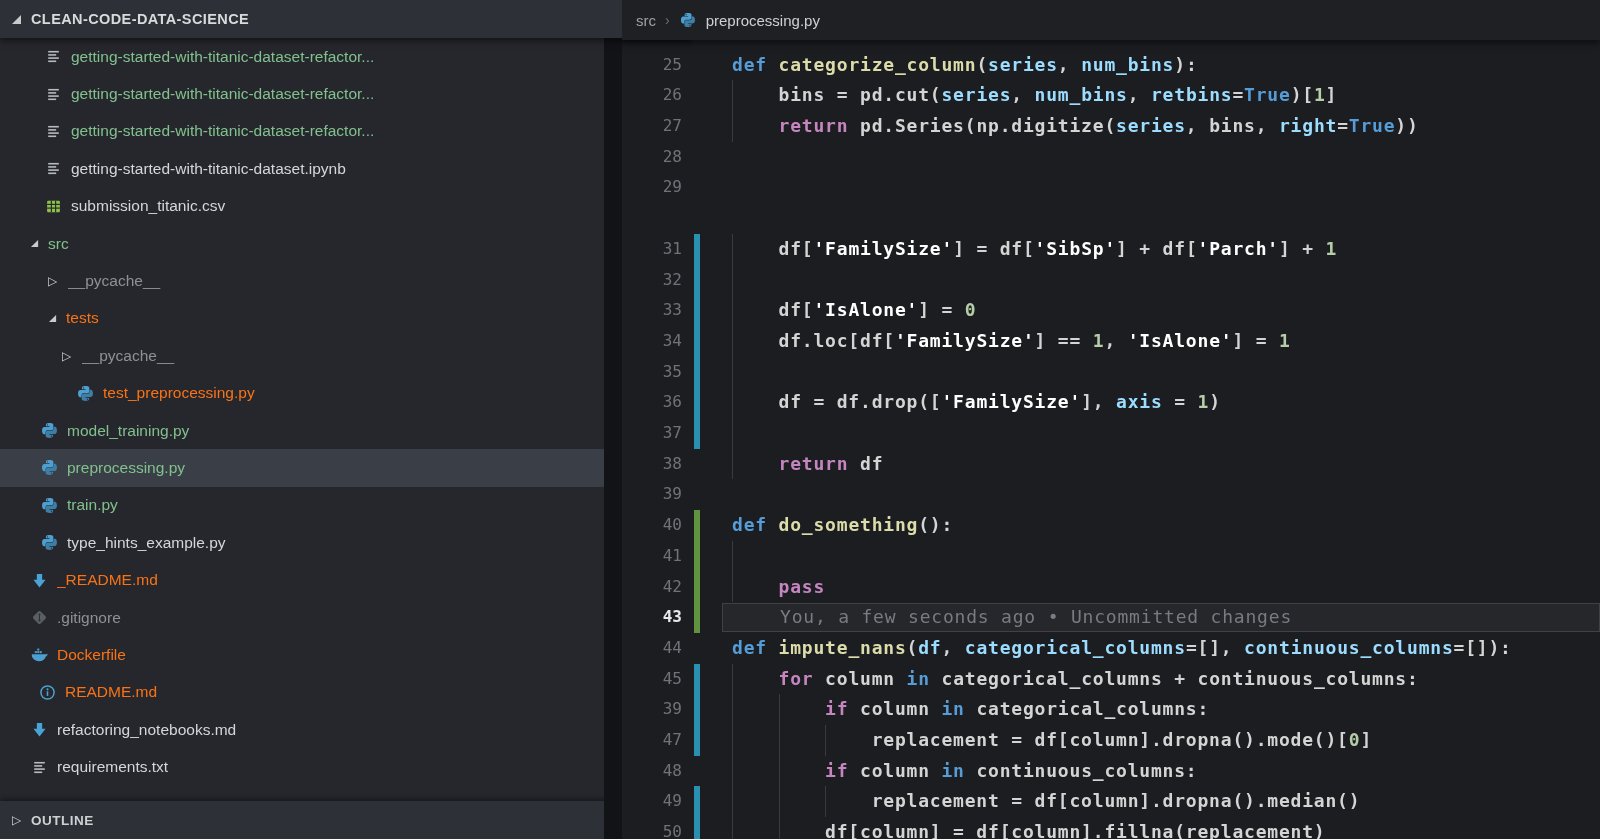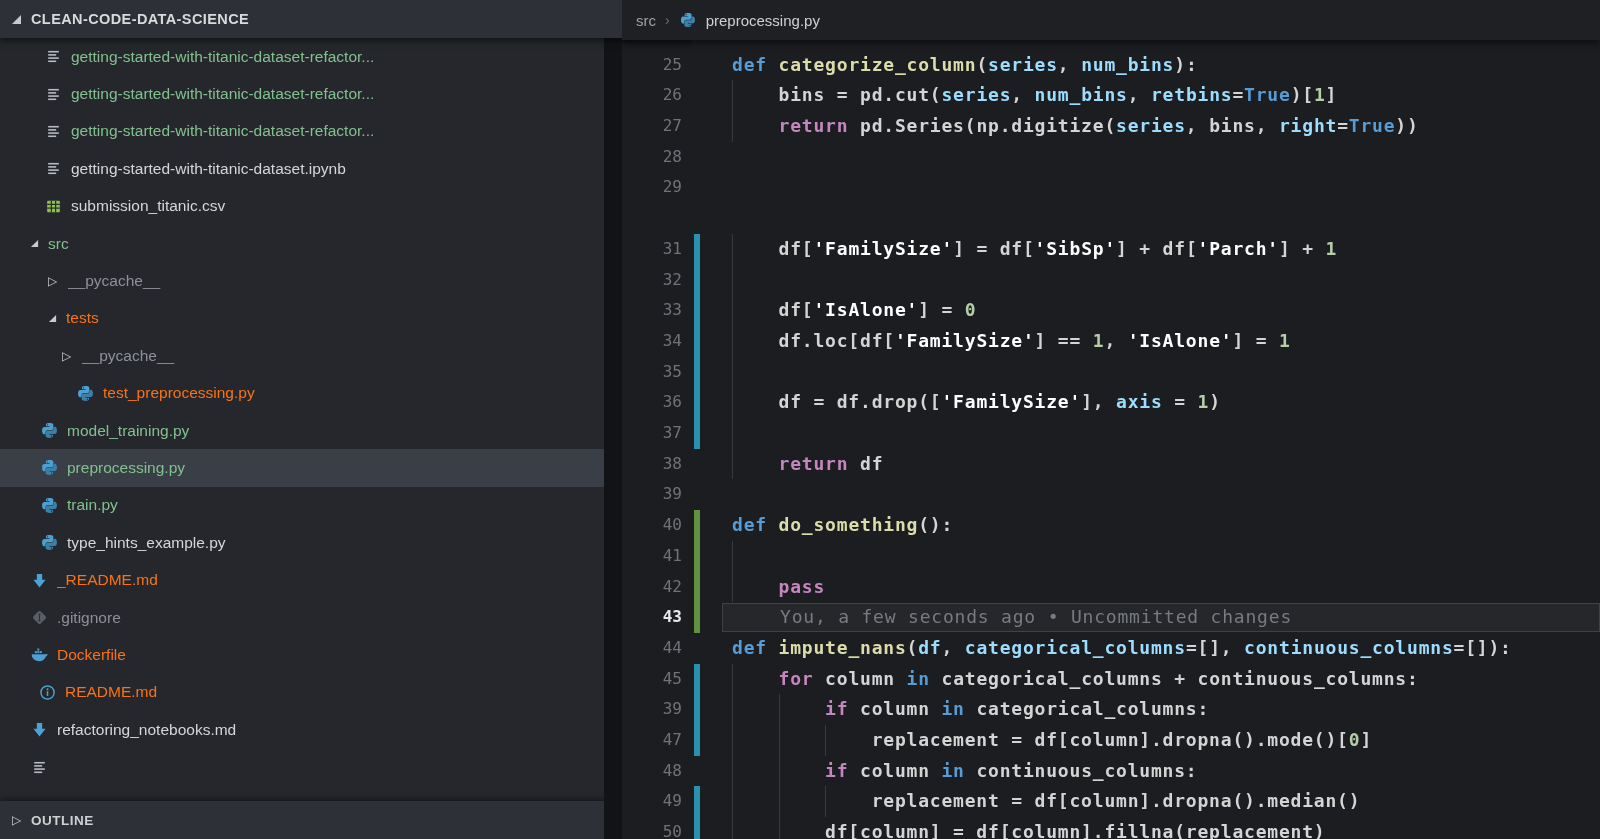--- a/index.html
+++ b/index.html
@@ -250,20 +250,21 @@
           <span class="ficon">
             <svg viewBox="0 0 16 16">
               <g stroke="#b6bbc2" stroke-width="1.5">
                 <line x1="3" y1="3.5" x2="13" y2="3.5"></line>
                 <line x1="3" y1="6.5" x2="10.5" y2="6.5"></line>
                 <line x1="3" y1="9.5" x2="13" y2="9.5"></line>
                 <line x1="3" y1="12.5" x2="10.5" y2="12.5"></line>
               </g>
             </svg>
           </span>
+          <span class="fname c-normal">requirements.txt</span>
         </div>
       </div>
     <div class="sb-outline">
       <span class="tw-closed">▷</span>
       <span>OUTLINE</span>
     </div>
   </aside>
 
   <div class="gap"></div>
 

